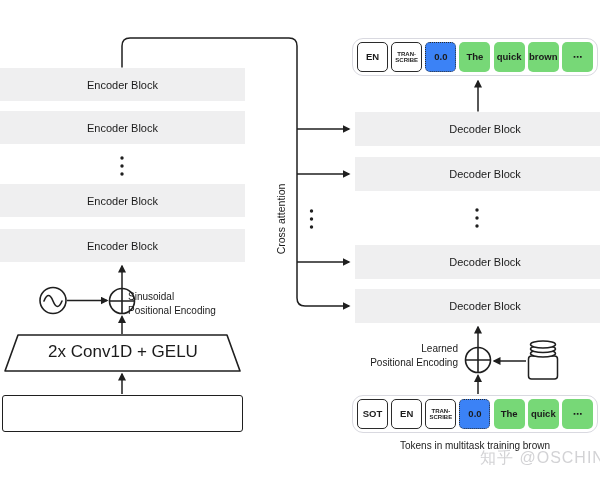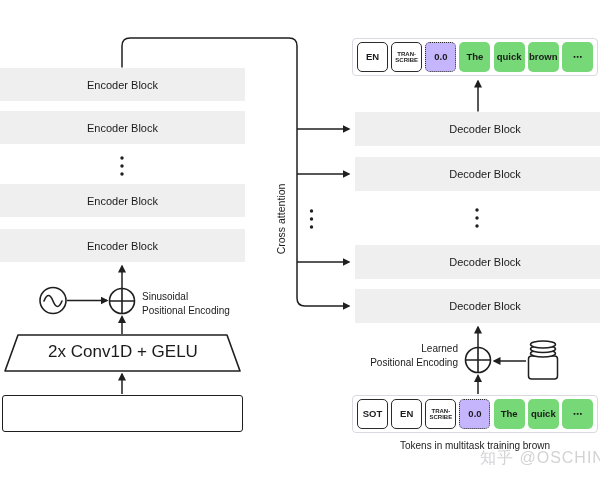--- a/index.html
+++ b/index.html
@@ -10,31 +10,31 @@
   svg.layer{position:absolute;left:0;top:0;width:600px;height:483px;}
   .block{
     position:absolute;background:var(--block,#efeff0);border-radius:0;
     display:flex;align-items:center;justify-content:center;
     font-size:11px;color:#1b1b1b;
   }
   .enc{left:0;width:245px;height:33px;}
   .dec{left:355px;width:260px;height:34px;}
   .tokrow{
     position:absolute;left:352px;width:246px;height:38px;box-sizing:border-box;
-    border:1px solid var(--border,#d9d9e0);border-radius:4px;background:#fff;
+    border:1px solid var(--border,#d9d9e0);border-radius:11px;background:#fff;
     display:flex;align-items:center;justify-content:space-between;padding:0 4px;
   }
   .token{
     width:31px;height:30px;box-sizing:border-box;border-radius:5px;
     display:flex;align-items:center;justify-content:center;text-align:center;
     font-size:9.5px;font-weight:600;color:#1b1b1b;line-height:10px;
   }
   .token[data-style^="outlined"]{background:#fff;border:1.6px solid #2b2b2b;}
   .token[data-style="outlined-small"]{font-size:6px;line-height:6.5px;font-weight:700;}
-  .token[data-style="dotted"]{background:#c4b5fd;border:1.6px dotted #2b2b2b;}
+  .token[data-style="dotted"]{background:#3b82f6;border:1.6px dotted #2b2b2b;}
   .token[data-style="green"]{background:var(--green,#77d877);border:none;}
   .lbl{position:absolute;font-size:10px;color:#1b1b1b;line-height:14px;}
   .inputbox{
     position:absolute;left:2px;top:395px;width:239px;height:35px;
     border:1.5px solid var(--line,#1f1f1f);border-radius:3px;background:#fff;
   }
   .crossattn{
     position:absolute;left:281px;top:219px;white-space:nowrap;
     transform:translate(-50%,-50%) rotate(-90deg);font-size:10.5px;color:#1b1b1b;
   }
@@ -144,21 +144,21 @@
     <div class="token" data-style="outlined-small">TRAN-SCRIBE</div>
     <div class="token" data-style="dotted">0.0</div>
     <div class="token" data-style="green">The</div>
     <div class="token" data-style="green">quick</div>
     <div class="token" data-style="green">⋯</div>
   </div>
   <div class="lbl caption-center" style="left:352px;top:439px">Tokens in multitask training brown</div>
 
   <div class="crossattn">Cross attention</div>
 
-  <div class="lbl" style="left:142px;top:290px">
+  <div class="lbl" style="left:128px;top:290px">
     <div>Sinusoidal</div>
     <div>Positional Encoding</div>
   </div>
 
   <div class="lbl" style="left:352px;top:342px;width:106px;text-align:right">
     <div>Learned</div>
     <div>Positional Encoding</div>
   </div>
 
   <div class="lbl caption-center" style="left:0;top:345px;font-size:17px">2x Conv1D + GELU</div>

